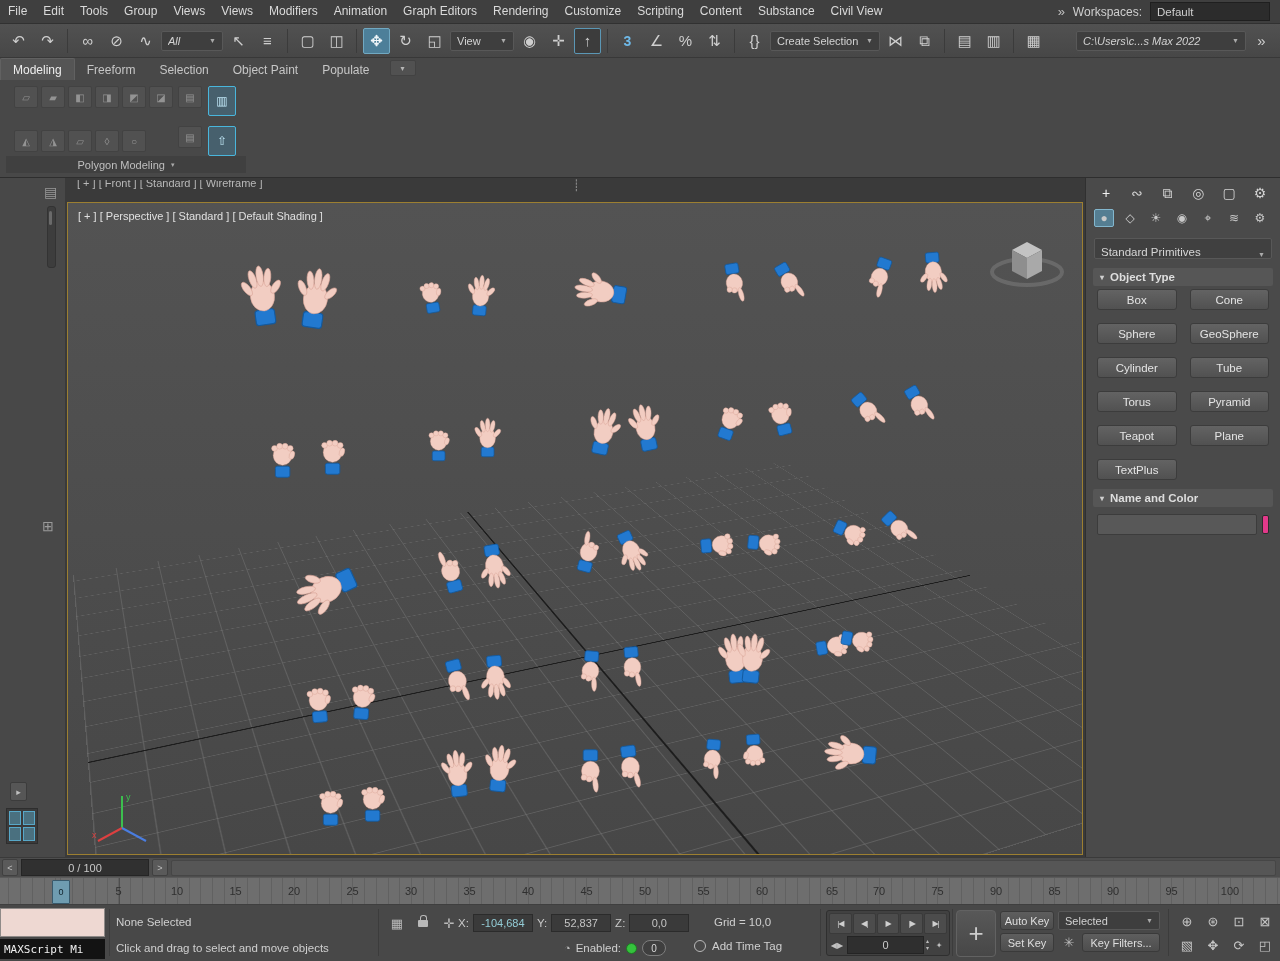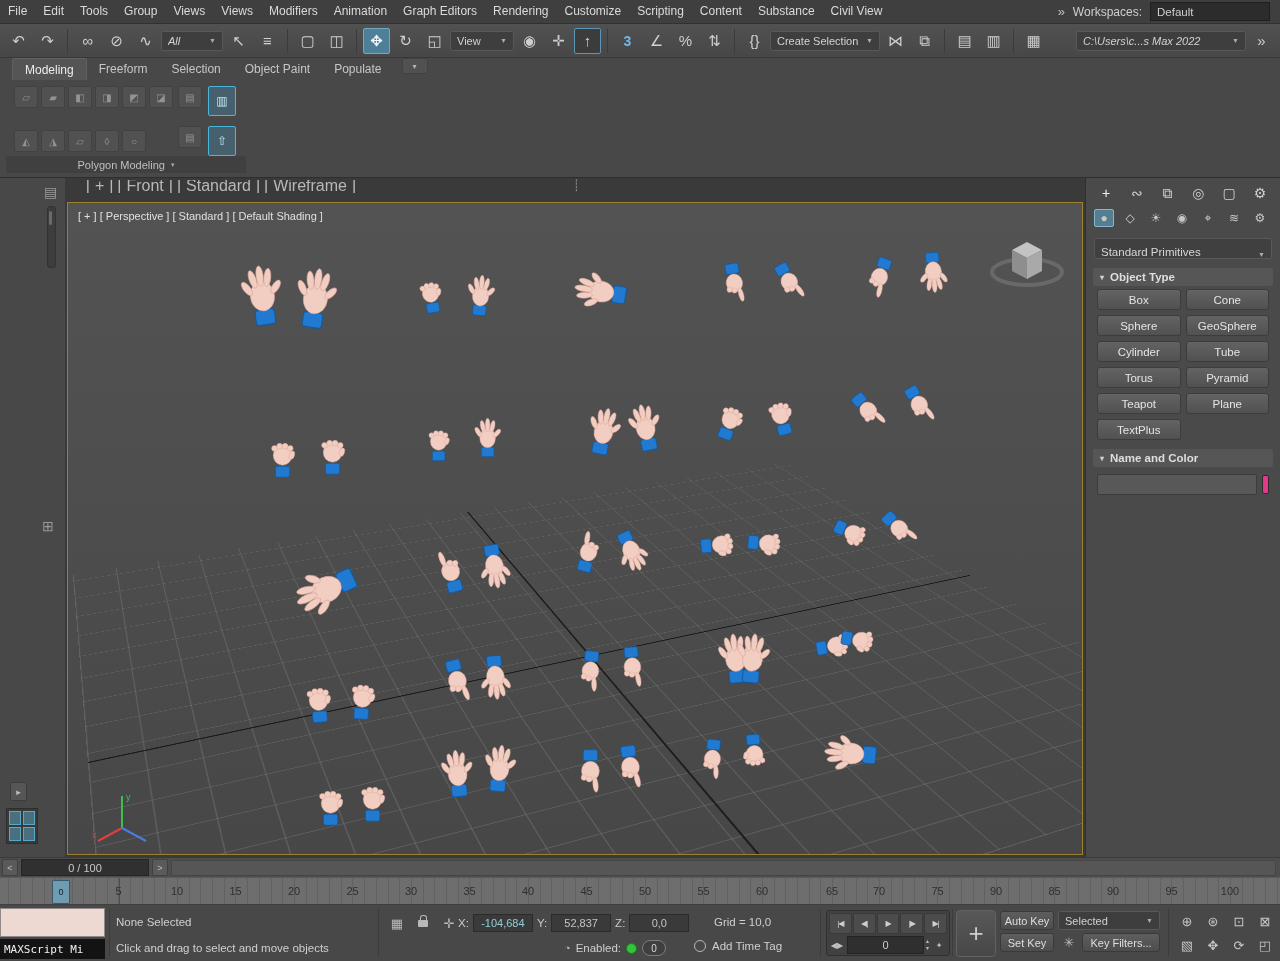--- a/index.html
+++ b/index.html
@@ -25,21 +25,21 @@
   .tbtn.active{background:#4d7f99;border:1px solid #71a9c2;color:#f0f6f9}
   .tbtn.pressed{background:#3c3c3c;border:1px solid #5b97b5}
   .tbtn.snap{color:#6fb9e8;font-weight:bold;font-size:14px}
   .tsep{width:1px;height:24px;background:#3b3b3b;margin:0 4px;flex:none}
   .tdrop{height:20px;background:#3e3e3e;border:1px solid #585858;border-radius:2px;display:flex;align-items:center;
          gap:4px;padding:0 6px;font-size:11px;color:#d2d2d2;flex:none;box-sizing:border-box;white-space:nowrap;overflow:hidden}
   .tdrop-text{overflow:hidden;white-space:nowrap;flex:1}
 
   
   .ribbon{position:absolute;left:0;top:58px;width:1280px;height:120px;background:#484848;border-bottom:1px solid #2e2e2e;box-sizing:border-box}
-  .rtabs{display:flex;align-items:flex-start;height:22px;padding-left:12px}
+  .rtabs{display:flex;align-items:flex-end;height:22px;}
   .rtab{padding:4px 12px 3px;font-size:12px;color:#c6c6c6;white-space:nowrap}
   .rtab.active{background:#555;border:1px solid #616161;border-bottom:none;color:#ededed;border-radius:2px 2px 0 0}
   .rtab-more{width:24px;height:14px;margin:0 0 4px 8px;background:#515151;border:1px solid #424242;
              color:#b5b5b5;font-size:8px;display:flex;align-items:center;justify-content:center;border-radius:2px}
   .rbody{position:relative;height:96px}
   .rbtn{width:24px;height:22px;background:#515151;border:1px solid #424242;border-radius:2px;color:#939393;
         font-size:10px;display:flex;align-items:center;justify-content:center;box-sizing:border-box}
   .rg1a{position:absolute;left:14px;top:6px;display:flex;gap:3px}
   .rg1b{position:absolute;left:14px;top:50px;display:flex;gap:3px}
   .rg2{position:absolute;left:178px;top:6px;display:grid;grid-template-columns:24px 30px;grid-auto-rows:34px;gap:6px 6px}
@@ -54,21 +54,21 @@
   .ls-slider::before{content:"";position:absolute;left:1px;top:4px;width:3px;height:14px;background:#6a6a6a;border-radius:2px}
   .ls-icon{position:absolute;color:#9a9a9a;font-size:14px}
   .ls-arrow{position:absolute;left:10px;top:604px;width:15px;height:17px;background:#565656;border:1px solid #3c3c3c;
             color:#c0c0c0;font-size:9px;display:flex;align-items:center;justify-content:center;border-radius:2px}
   .ls-layout{position:absolute;left:6px;top:630px;width:32px;height:36px;display:grid;grid-template-columns:1fr 1fr;gap:2px;padding:2px;
              background:#3a3a3a;border:1px solid #2e2e2e;box-sizing:border-box}
   .ls-layout span{background:#4a707f;border:1px solid #58a8c8}
 
   
   .viewport-outer{position:absolute;left:65px;top:178px;width:1020px;height:679px;background:#3a3a3a}
-  .vp-clip{position:absolute;left:21px;top:2px;height:13px;overflow:hidden;color:#b8b8b8;font-size:16px}
+  .vp-clip{position:absolute;left:12px;top:2px;height:13px;overflow:hidden;color:#b8b8b8;font-size:11px}
   .vp-clip span{display:block;margin-top:-3px}
   .vp-split{position:absolute;left:508px;top:1px;color:#9d9d9d;font-size:11px;letter-spacing:1px}
   .vp-active{position:absolute;left:2px;top:24px;right:2px;bottom:2px;border:1px solid #9c7f31;
              background:linear-gradient(#535353,#474747);overflow:hidden}
   .vp-label{position:absolute;left:10px;top:7px;font-size:11px;color:#e0e0e0;z-index:6}
   .vp-grid{position:absolute;left:52px;top:53px;width:940px;height:800px;z-index:1;
     background-image:repeating-linear-gradient(0deg,rgba(115,115,115,.55) 0 1px,transparent 1px 46px),
                      repeating-linear-gradient(90deg,rgba(115,115,115,.55) 0 1px,transparent 1px 46px);
     transform:perspective(1150px) rotateX(60deg) rotateZ(-23deg)}
   .vp-grid::before{content:"";position:absolute;top:calc(50% - 1px);left:0;width:100%;height:2px;background:#1d1d1d}
@@ -86,21 +86,21 @@
   .cp-cats{display:flex;gap:6px;align-items:center;padding:4px 8px;font-size:12px;color:#c9c9c9}
   .cat{width:20px;height:18px;display:flex;align-items:center;justify-content:center;box-sizing:border-box}
   .cat.active{background:#557e92;border:1px solid #83b7ce;border-radius:2px}
   .cp-drop{margin:7px 8px 0;height:19px;background:#404040;border:1px solid #585858;border-radius:2px;
            display:flex;align-items:flex-end;padding:0 6px;font-size:11.5px;color:#d6d6d6}
   .rollout{margin:9px 7px 0;height:18px;background:#565656;border-radius:2px;display:flex;align-items:center;
            gap:6px;padding:0 7px;font-size:11.5px;font-weight:bold;color:#dedede}
   .rarrow{font-size:8px;color:#cfcfcf}
   .autogrid{display:flex;align-items:center;gap:6px;justify-content:center;height:27px;color:#9b9b9b;font-size:11.5px}
   .checkbox{width:11px;height:11px;background:#575757;border:1px solid #3b3b3b}
-  .obj-grid{display:grid;grid-template-columns:1fr 1fr;gap:5px;padding:3px 11px 0}
+  .obj-grid{display:grid;grid-template-columns:1fr 1fr;gap:13px;padding:3px 11px 0}
   .obj-btn{height:19px;background:linear-gradient(#636363,#515151);border:1px solid #3c3c3c;border-radius:3px;
            display:flex;align-items:center;justify-content:center;font-size:11.5px;color:#e4e4e4}
   .name-row{display:flex;gap:5px;padding:7px 11px 0;align-items:center}
   .name-input{flex:1;height:17px;background:#585858;border:1px solid #3c3c3c;border-radius:2px;outline:none;
               color:#eee;font:11.5px "Liberation Sans",sans-serif}
   .swatch{width:21px;height:17px;border:1px solid #2c2c2c;border-radius:2px}
 
   
   .trackbar{position:absolute;left:0;top:857px;width:1280px;height:20px;background:#4e4e4e;border-top:1px solid #3a3a3a;
             display:flex;align-items:center;gap:3px;padding:0 2px;box-sizing:border-box}

